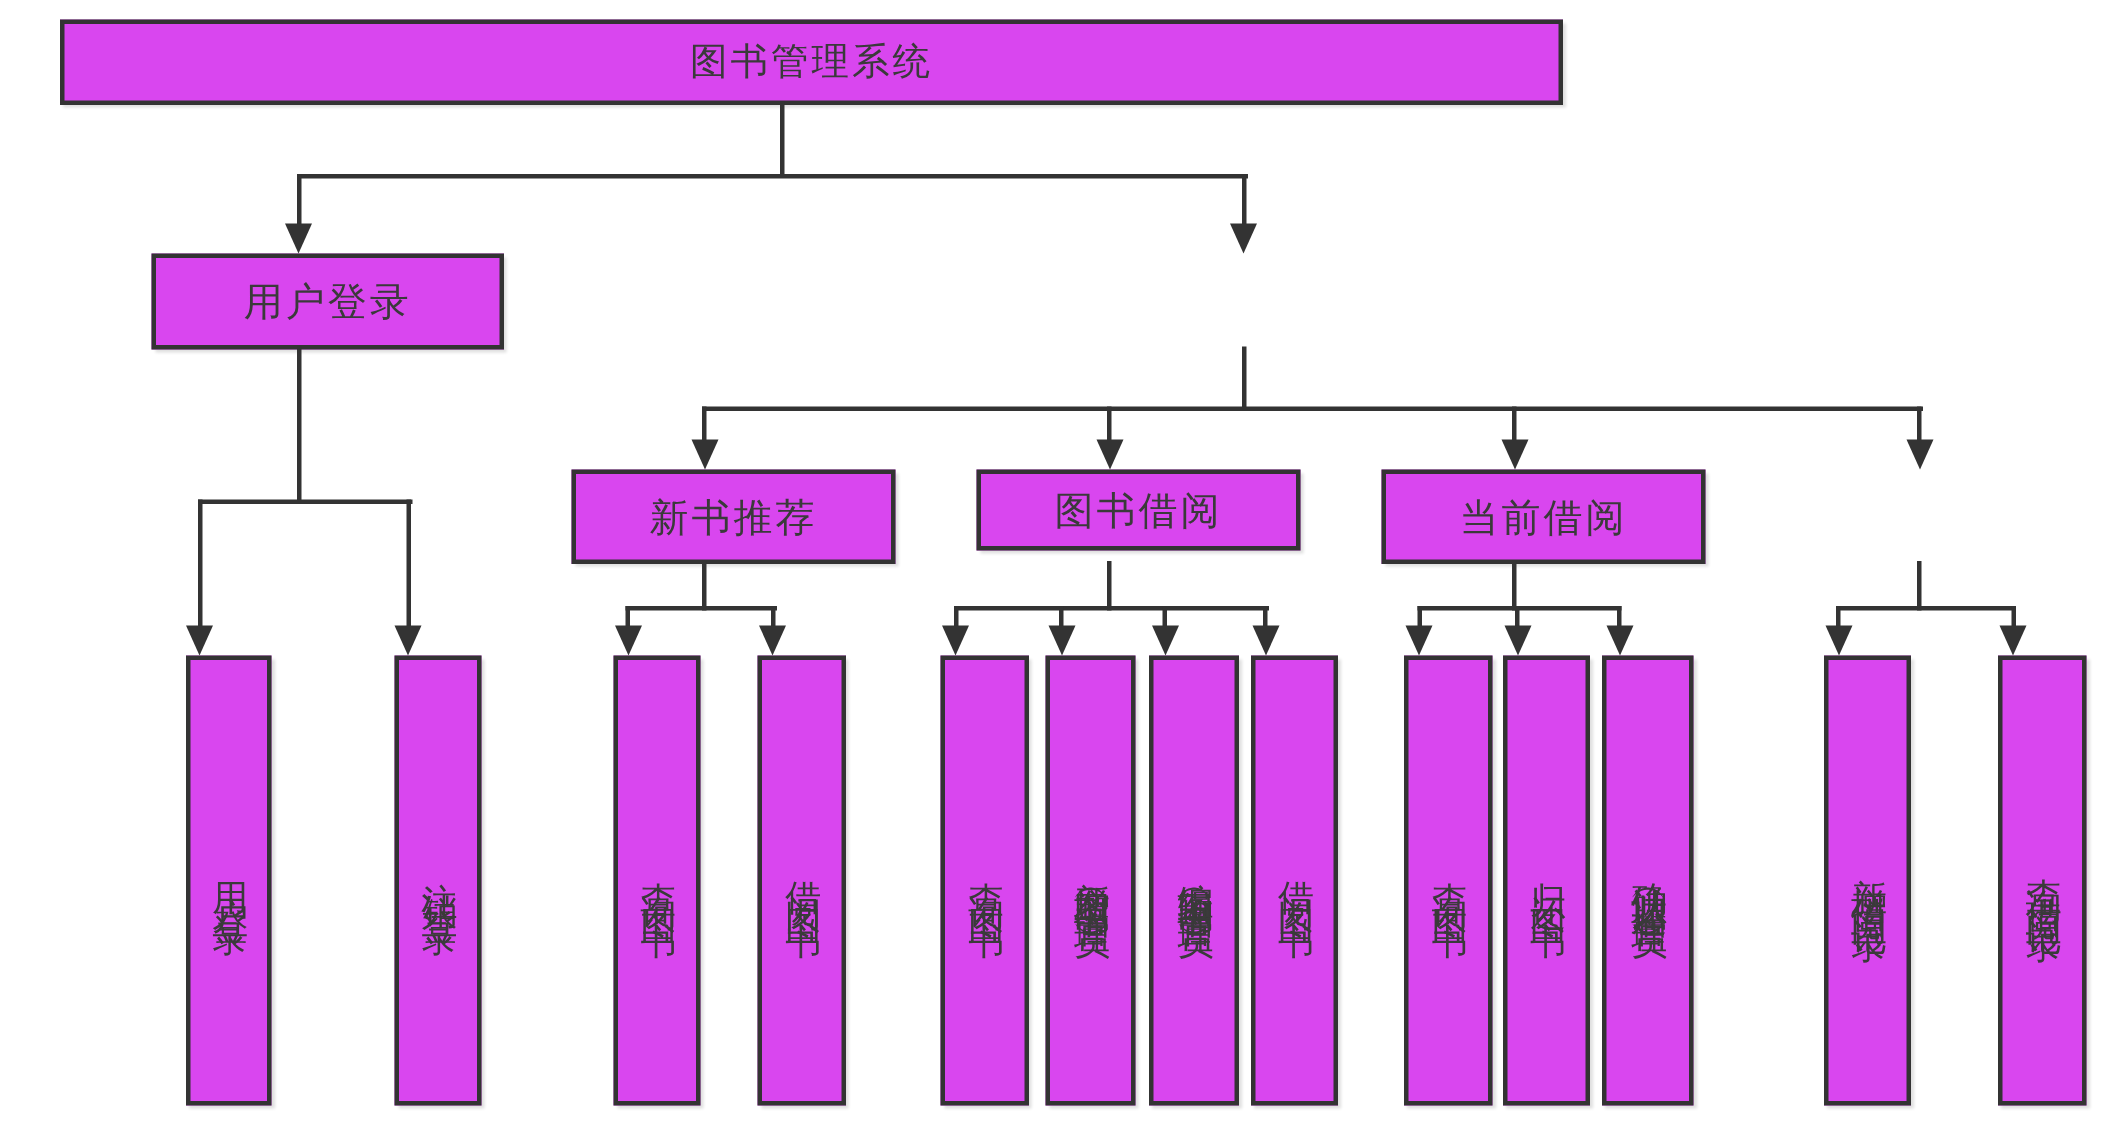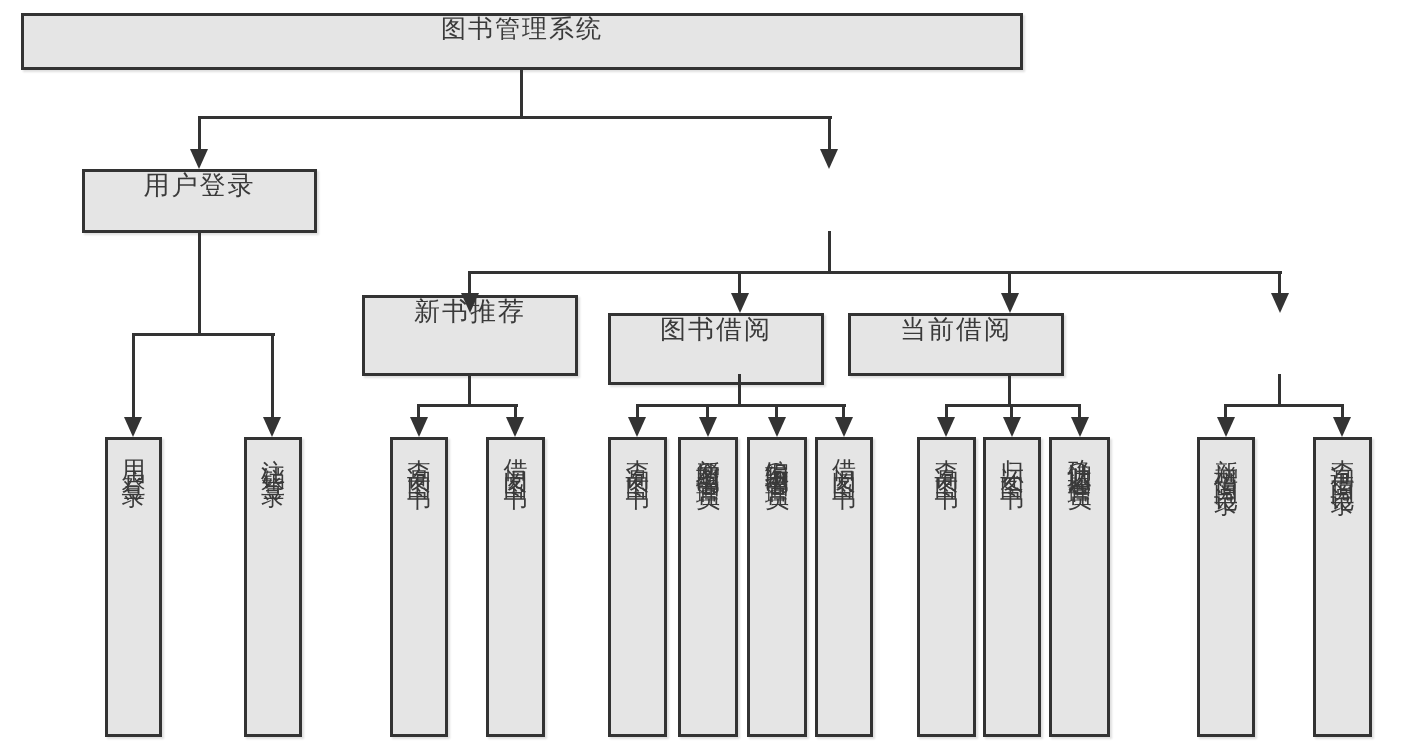--- a/index.html
+++ b/index.html
@@ -3,25 +3,26 @@
 <meta charset="utf-8">
 <style>
   html,body{margin:0;padding:0;}
   body{
     width:1405px;height:747px;
     font-family:"Liberation Sans","DejaVu Sans",sans-serif;
     background:#ffffff;
   }
   .stage{position:relative;width:1405px;height:747px;overflow:hidden;background:var(--bg,#fff);}
   .node{
-    position:absolute;background:#e5e5e5;
+    position:absolute;background:#d946ef;
     border:3px solid var(--line,#333);
     box-sizing:border-box;
-    display:flex;justify-content:center;
+    display:flex;align-items:center;justify-content:center;
     box-shadow:2px 2px 2px rgba(0,0,0,0.13);
+    margin-left:19px;
   }
   .hlabel{
     font-size:26px;color:var(--text,#3a3a3a);
     letter-spacing:2px;white-space:nowrap;line-height:1;
   }
   .root .hlabel{font-size:25px;}
   .vlabel{
     writing-mode:vertical-rl;text-orientation:mixed;
     font-size:24px;color:var(--text,#3a3a3a);line-height:1;white-space:nowrap;
   }
@@ -48,27 +49,27 @@
 <div class="stage">
 
   <div class="node root" style="left:21px;top:13px;width:1002px;height:57px">
     <span class="hlabel">图书管理系统</span>
   </div>
 
   <div class="node" style="left:82px;top:169px;width:235px;height:64px">
     <span class="hlabel">用户登录</span>
   </div>
 
-  <div class="node" style="left:362px;top:295px;width:216px;height:81px">
+  <div class="node" style="left:362px;top:313px;width:216px;height:63px">
     <span class="hlabel">新书推荐</span>
   </div>
-  <div class="node" style="left:608px;top:313px;width:216px;height:72px">
+  <div class="node" style="left:632px;top:313px;width:216px;height:54px">
     <span class="hlabel">图书借阅</span>
   </div>
-  <div class="node" style="left:848px;top:313px;width:216px;height:63px">
+  <div class="node" style="left:902px;top:313px;width:216px;height:63px">
     <span class="hlabel">当前借阅</span>
   </div>
 
   <div class="node" style="left:105px;top:437px;width:57px;height:300px">
     <span class="vlabel ls9">用户登录</span>
   </div>
   <div class="node" style="left:244px;top:437px;width:58px;height:300px">
     <span class="vlabel ls9">注销登录</span>
   </div>
 

